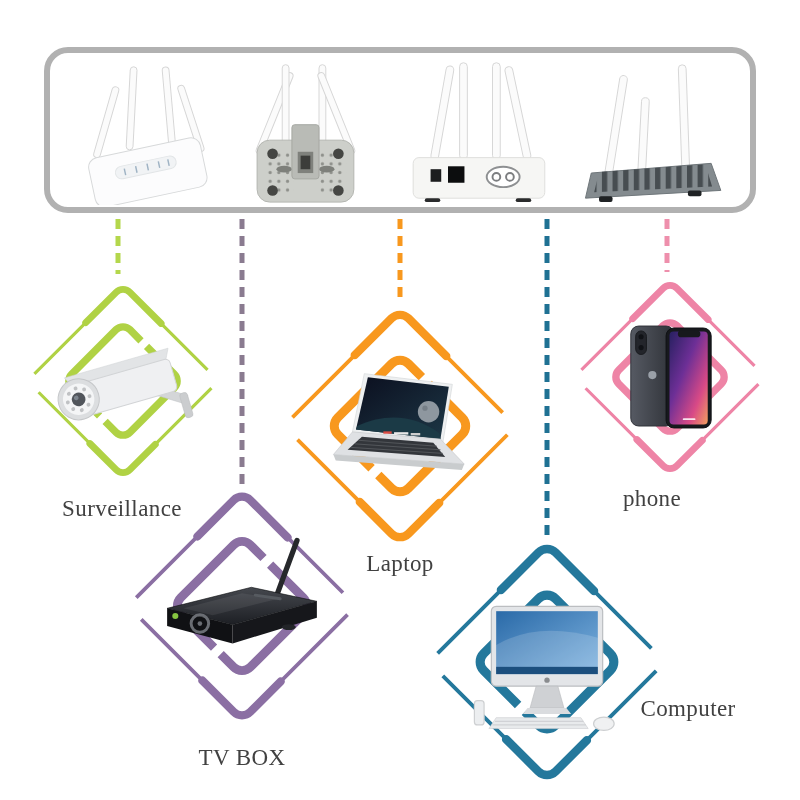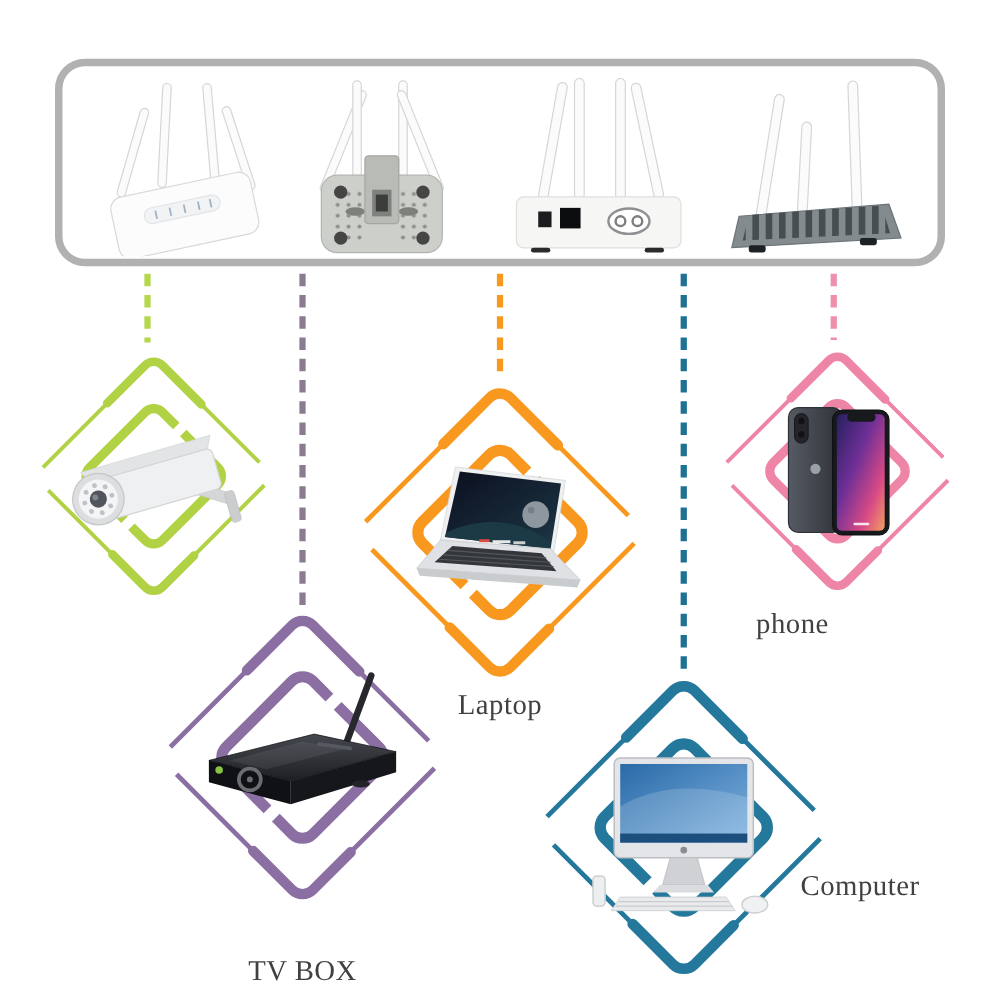--- a/index.html
+++ b/index.html
@@ -180,20 +180,21 @@
           <circle cx="-58.1" cy="11.1" r="2"></circle>
         <circle cx="-61.5" cy="3" r="2"></circle>
           <circle cx="-58.1" cy="-5.1" r="2"></circle>
         <circle cx="-50" cy="-8.5" r="2"></circle>
           <circle cx="-41.9" cy="-5.1" r="2"></circle>
       </g>
       <circle cx="-50" cy="3" r="7" fill="#52565c"></circle>
       <circle cx="-52" cy="1" r="2.4" fill="#7d858e"></circle>
     </g>
   </svg>
+  <div class="dev-label" style="left:122px; top:496px">Surveillance</div>
 
   <svg class="diamond" style="--c:var(--c-laptop); left:281px; top:307px; width:238px; height:238px" viewBox="0 0 200 200">
     <g transform="rotate(45 100 100)">
       <rect class="d-thin" x="31" y="31" width="138" height="138" rx="10"></rect>
       <rect class="d-thick" x="31" y="31" width="138" height="138" rx="10"></rect>
       <rect class="d-inner" x="58" y="58" width="84" height="84" rx="10"></rect>
     </g>
     <g transform="translate(100,104)">
       <polygon points="-30,-48 44,-39 36,10 -40,1" fill="#eef0f1" stroke="#d2d4d6" stroke-width="0.5"></polygon>
       <polygon points="-27,-45 41,-37 34,7 -37,-1" fill="url(#g-sky)"></polygon>
@@ -228,42 +229,42 @@
       <rect x="-35" y="-47" width="11" height="24" rx="5.5" fill="#23252b" stroke="#1a1c20"></rect>
       <circle cx="-29.5" cy="-41" r="2.6" fill="#101216"></circle>
       <circle cx="-29.5" cy="-30" r="2.6" fill="#101216"></circle>
       <circle cx="-18" cy="-2" r="4.2" fill="#9aa0a8"></circle>
       <rect x="-4" y="-50" width="46" height="102" rx="8" fill="#17191d" stroke="#0f1114"></rect>
       <rect x="-0.5" y="-46.5" width="39" height="95" rx="4" fill="url(#g-phonescreen)"></rect>
       <rect x="8" y="-47.5" width="23" height="7" rx="3.5" fill="#17191d"></rect>
       <rect x="13" y="42" width="13" height="2" rx="1" fill="#ffffff" opacity="0.85"></rect>
     </g>
   </svg>
-  <div class="dev-label" style="left:634px; top:486px">phone</div>
+  <div class="dev-label" style="left:652px; top:486px">phone</div>
 
   <svg class="diamond" style="--c:var(--c-tvbox); left:125px; top:489px; width:234px; height:234px" viewBox="0 0 200 200">
     <g transform="rotate(45 100 100)">
       <rect class="d-thin" x="31" y="31" width="138" height="138" rx="10"></rect>
       <rect class="d-thick" x="31" y="31" width="138" height="138" rx="10"></rect>
       <rect class="d-inner" x="58" y="58" width="84" height="84" rx="10"></rect>
     </g>
     <g transform="translate(100,102)">
       <line x1="30" y1="-12" x2="47" y2="-58" stroke="#26282b" stroke-width="4.5" stroke-linecap="round"></line>
       <polygon points="-64,0 8,-18 64,-6 -8,14" fill="url(#g-boxtop)" stroke="#0e0f11" stroke-width="0.5"></polygon>
       <polygon points="-50,0 0,-13 30,-8 -25,6" fill="#ffffff" opacity="0.07"></polygon>
       <rect x="10" y="-11" width="24" height="2.5" rx="1.2" fill="#595d63" opacity="0.9" transform="rotate(8 22 -10)"></rect>
       <polygon points="-64,0 -8,14 -8,30 -64,15" fill="#101114"></polygon>
       <polygon points="-8,14 64,-6 64,8 -8,30" fill="#16171b"></polygon>
       <circle cx="-36" cy="13" r="7.5" fill="none" stroke="#6a6d73" stroke-width="2.5"></circle>
       <circle cx="-36" cy="13" r="2" fill="#6a6d73"></circle>
       <circle cx="-57" cy="6.5" r="2.6" fill="#86c441"></circle>
       <ellipse cx="40" cy="16" rx="6" ry="2.5" fill="#222428"></ellipse>
     </g>
   </svg>
-  <div class="dev-label" style="left:242px; top:764px">TV BOX</div>
+  <div class="dev-label" style="left:242px; top:745px">TV BOX</div>
 
   <svg class="diamond" style="--c:var(--c-computer); left:426px; top:541px; width:242px; height:242px" viewBox="0 0 200 200">
     <g transform="rotate(45 100 100)">
       <rect class="d-thin" x="31" y="31" width="138" height="138" rx="10"></rect>
       <rect class="d-thick" x="31" y="31" width="138" height="138" rx="10"></rect>
       <rect class="d-inner" x="58" y="58" width="84" height="84" rx="10"></rect>
     </g>
     <g transform="translate(100,98)">
       <rect x="-46" y="-44" width="92" height="66" rx="4" fill="#e3e5e8" stroke="#bcbec1"></rect>
       <rect x="-42" y="-40" width="84" height="52" fill="url(#g-imac)"></rect>

